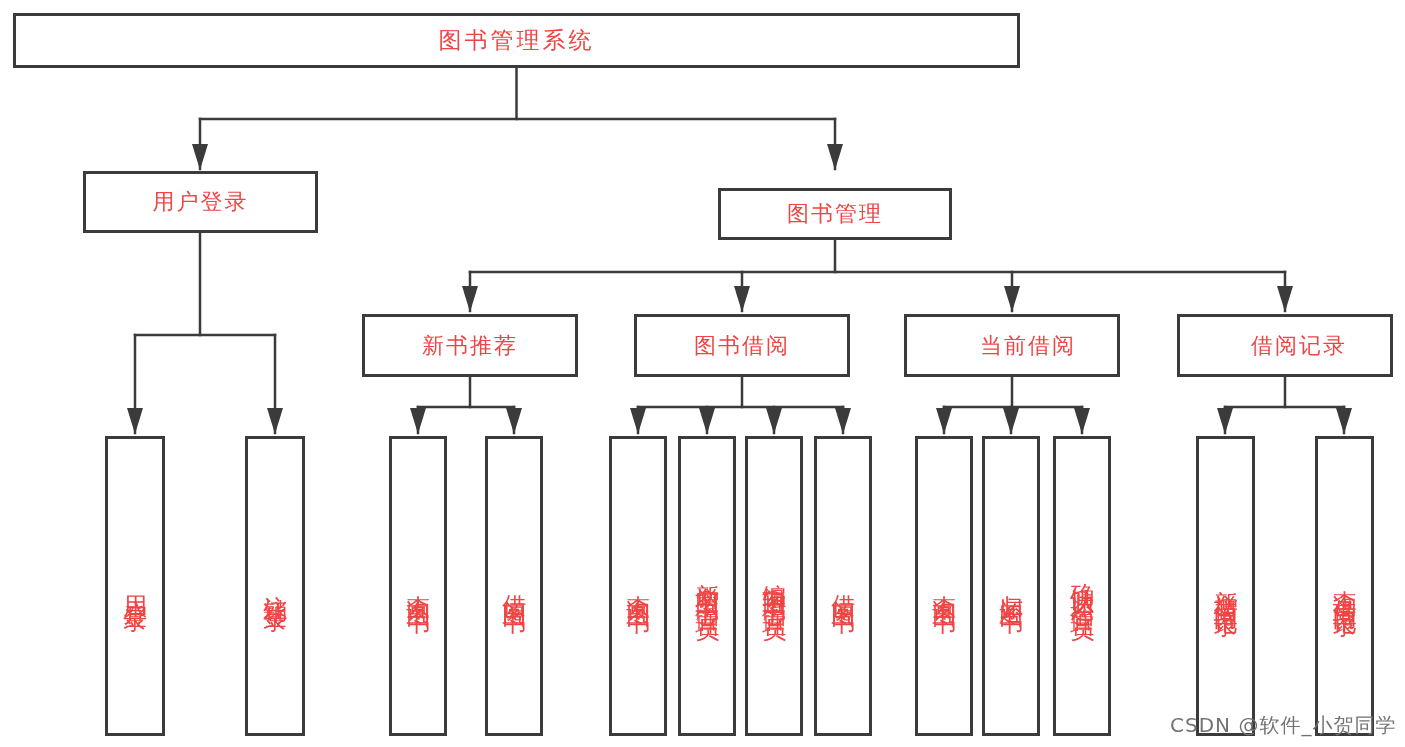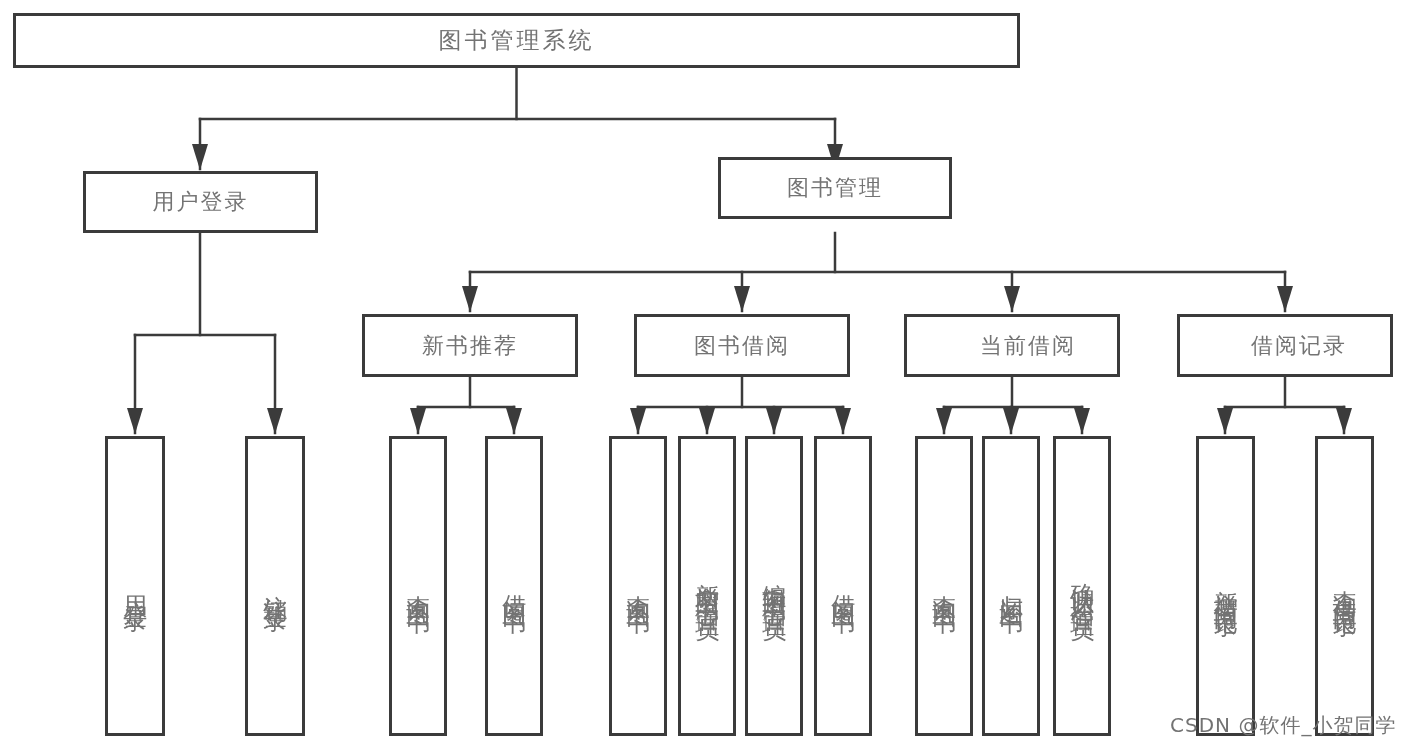--- a/index.html
+++ b/index.html
@@ -9,21 +9,21 @@
     background:#ffffff;
     font-family:"DejaVu Sans","Liberation Sans",sans-serif;
     overflow:hidden;
   }
   .wires{position:absolute;left:0;top:0;width:1405px;height:747px;}
   .node{
     position:absolute;
     box-sizing:border-box;
     border:3px solid #3b3b3b;
     background:#ffffff;
-    color:#737373;
+    color:#ef4444;
     display:flex;align-items:center;justify-content:center;
     text-align:left;
   }
   .hbox{font-size:22px;letter-spacing:2px;white-space:nowrap;}
   .root-box{font-size:23px;letter-spacing:3px;border-width:3px;}
   .vbox{
     writing-mode:vertical-rl;
     font-size:24px;
     letter-spacing:5px;
     line-height:1.1;
@@ -89,21 +89,21 @@
       <path d="M1285,377 L1285,407"></path>
       <path d="M1225,407 L1344,407"></path>
       <path d="M1225,407 L1225,433" marker-end="url(#ah)"></path>
       <path d="M1344,407 L1344,433" marker-end="url(#ah)"></path>
     </g>
   </svg>
 
   <div class="node hbox root-box" style="left:13px;top:13px;width:1007px;height:55px;">图书管理系统</div>
 
   <div class="node hbox" style="left:83px;top:171px;width:235px;height:62px;">用户登录</div>
-  <div class="node hbox" style="left:718px;top:157px;width:234px;height:62px;">图书管理</div>
+  <div class="node hbox" style="left:718px;top:188px;width:234px;height:52px;">图书管理</div>
 
   <div class="node hbox" style="left:634px;top:314px;width:216px;height:63px;">图书借阅</div>
   <div class="node hbox" style="left:362px;top:314px;width:216px;height:63px;">新书推荐</div>
   <div class="node hbox" style="left:904px;top:314px;width:216px;height:63px;padding-left:32px;">当前借阅</div>
   <div class="node hbox" style="left:1177px;top:314px;width:216px;height:63px;padding-left:28px;">借阅记录</div>
 
   <div class="node vbox" style="left:105px;top:436px;width:60px;height:300px;">用户登录</div>
   <div class="node vbox" style="left:245px;top:436px;width:60px;height:300px;">注销登录</div>
 
   <div class="node vbox" style="left:389px;top:436px;width:58px;height:300px;">查询图书</div>

